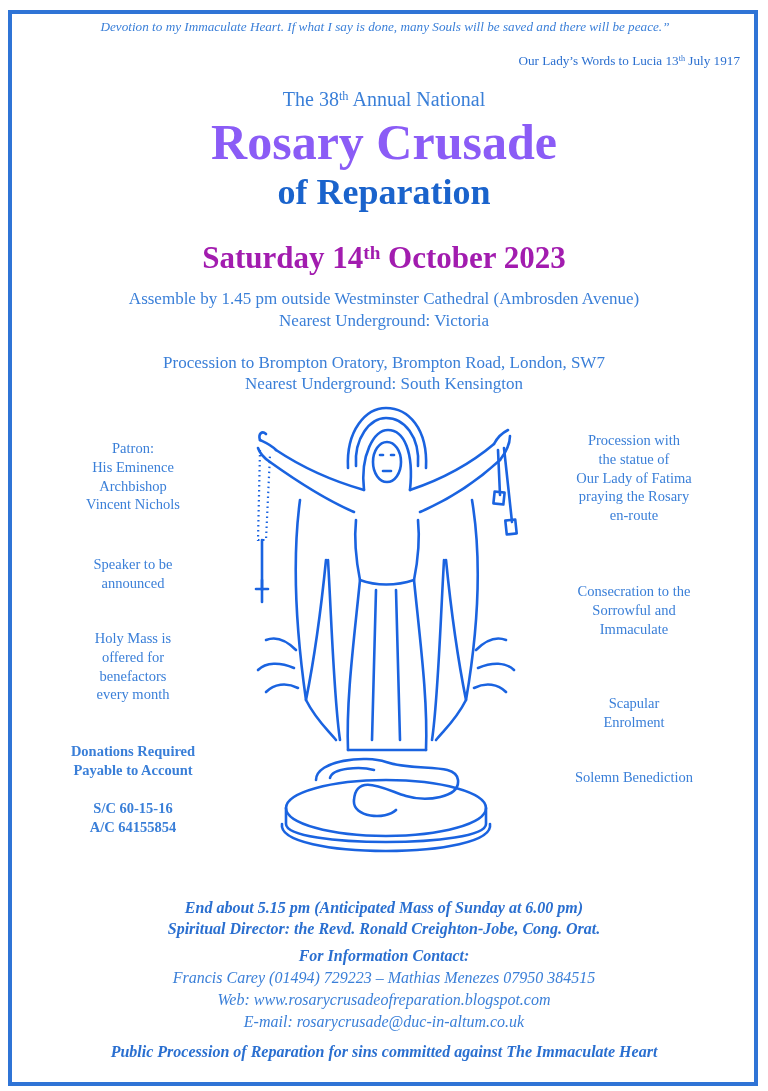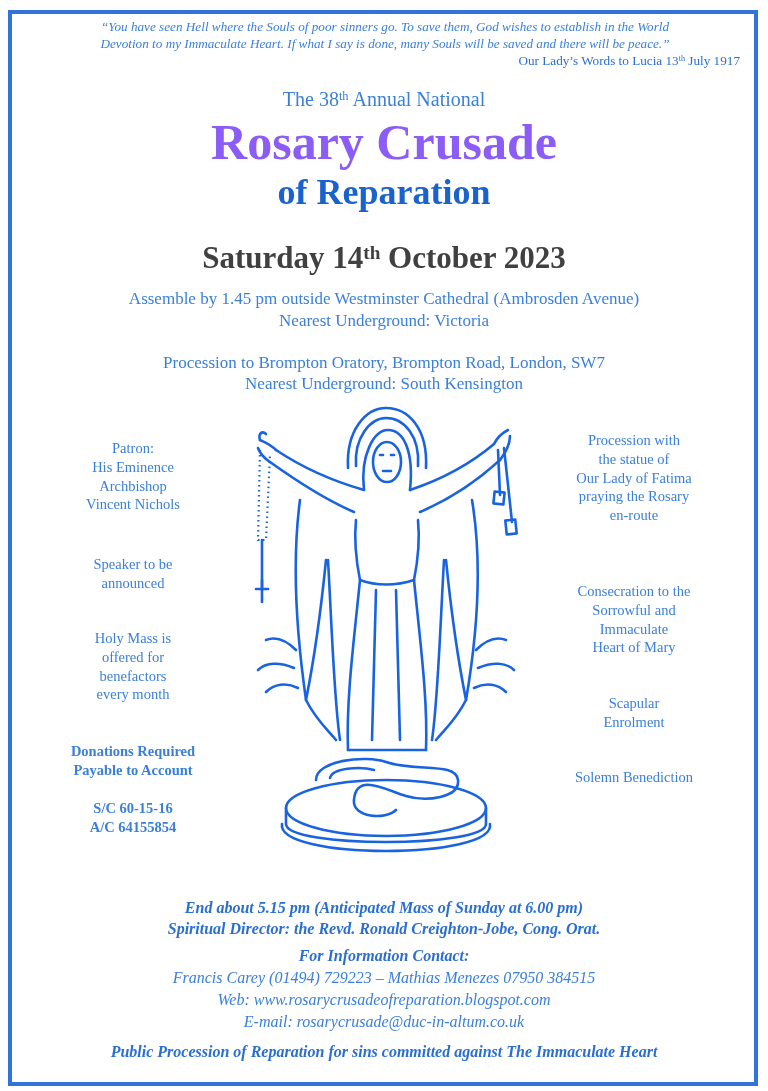--- a/index.html
+++ b/index.html
@@ -12,38 +12,37 @@
   .quote { left: 40px; width: 690px; top: 18px; font-style: italic; font-size: 13.2px;
            line-height: 17px; color: #3a7fd8; text-align: center; }
   .attrib { right: 28px; top: 53px; font-size: 13.2px; color: #2a6fd0; text-align: right; }
   sup { font-size: 62%; line-height: 0; position: relative; top: -0.45em; vertical-align: baseline; }
   .annual { left: 0; width: 768px; top: 88px; font-size: 20px; color: #3a7fd8; }
   .title1 { left: 0; width: 768px; top: 114px; font-size: 50px; font-weight: bold;
             color: #8b5cf6; line-height: 56px; }
   .title2 { left: 0; width: 768px; top: 164px; font-size: 36px; font-weight: bold;
             color: #1a63cc; line-height: 56px; }
   .date { left: 0; width: 768px; top: 238px; font-size: 31px; font-weight: bold;
-          color: #404040; line-height: 40px; }
+          color: #a21caf; line-height: 40px; }
   .loc { left: 0; width: 768px; font-size: 17px; line-height: 21px; color: #3a7fd8; }
   .side { font-size: 14.5px; line-height: 18.8px; color: #3a7fd8; text-align: center; }
   .side.bold { font-weight: bold; color: #3a7fd8; }
   .footer-it { left: 0; width: 768px; font-style: italic; font-size: 16px; line-height: 21px;
                color: #3a7fd8; text-align: center; }
   .footer-it.bold { font-weight: bold; color: #2a6fd0; }
   .statue { left: 236px; top: 400px; width: 300px; height: 470px; }
   .statue svg { width: 100%; height: 100%; }
   .stroke { fill: none; stroke: #1a63e0; stroke-width: 2.6; stroke-linecap: round; stroke-linejoin: round; }
 </style>
 </head>
 <body>
 
 <div class="frame"></div>
 
 <div class="abs quote">
-  <div>“You have seen Hell where the Souls of poor sinners go. To save them, God wishes to establish in the World</div>
   <div>Devotion to my Immaculate Heart. If what I say is done, many Souls will be saved and there will be peace.”</div>
 </div>
 <div class="abs attrib"><span>Our Lady’s Words to Lucia 13</span><sup>th</sup><span> July 1917</span></div>
 
 <div class="abs annual center"><span>The 38</span><sup>th</sup><span> Annual National</span></div>
 <div class="abs title1 center">Rosary Crusade</div>
 <div class="abs title2 center">of Reparation</div>
 <div class="abs date center"><span>Saturday 14</span><sup>th</sup><span> October 2023</span></div>
 
 <div class="abs loc center" style="top:288px;">Assemble by 1.45 pm outside Westminster Cathedral (Ambrosden Avenue)</div>
@@ -80,21 +79,20 @@
   <div>Procession with</div>
   <div>the statue of</div>
   <div>Our Lady of Fatima</div>
   <div>praying the Rosary</div>
   <div>en-route</div>
 </div>
 <div class="abs side" style="left:528px; width:212px; top:582px;">
   <div>Consecration to the</div>
   <div>Sorrowful and</div>
   <div>Immaculate</div>
-  <div>Heart of Mary</div>
 </div>
 <div class="abs side" style="left:528px; width:212px; top:694px;">
   <div>Scapular</div>
   <div>Enrolment</div>
 </div>
 <div class="abs side" style="left:528px; width:212px; top:768px;">
   <div>Solemn Benediction</div>
 </div>
 
 <div class="abs statue">

